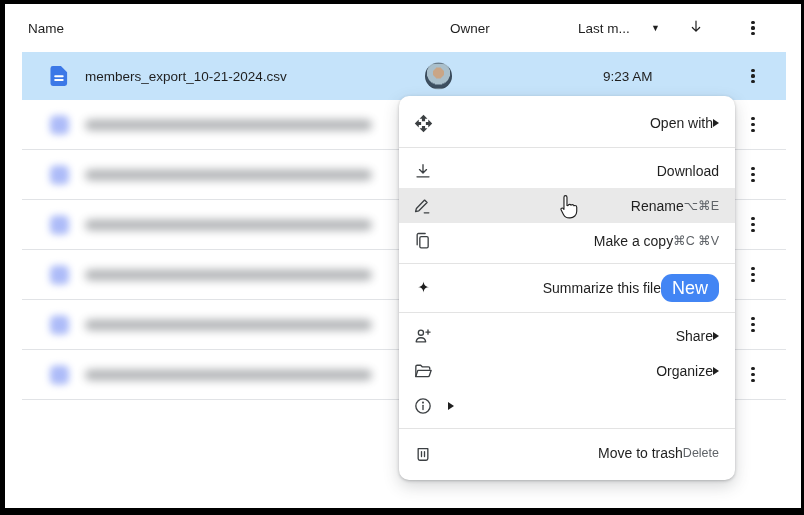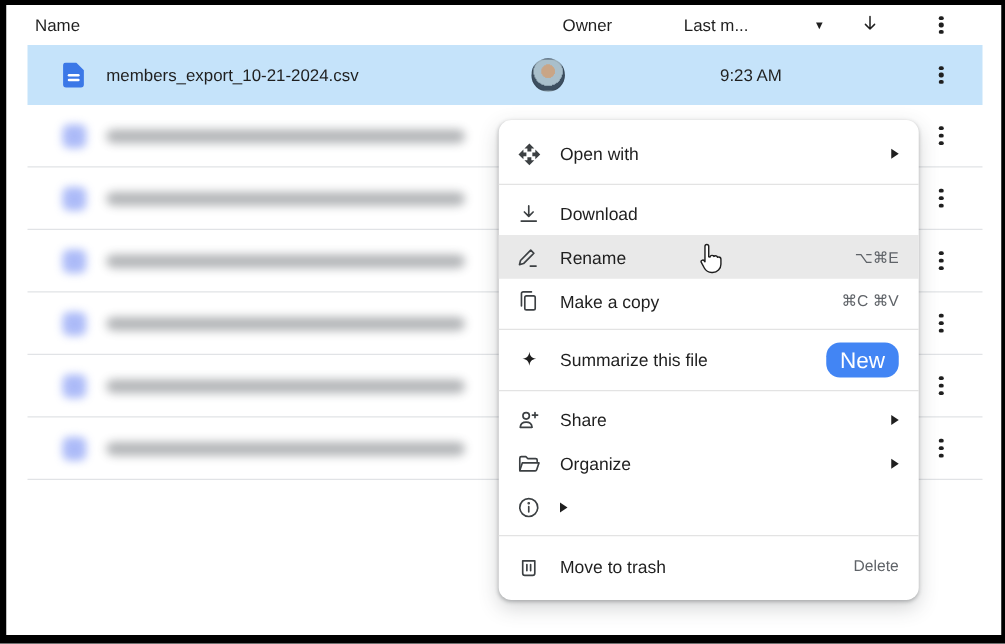--- a/index.html
+++ b/index.html
@@ -4,58 +4,58 @@
 <style>
   * { margin:0; padding:0; box-sizing:border-box; }
   html,body { width:804px; height:515px; }
   body { font-family:"Liberation Sans","DejaVu Sans",sans-serif; background:#fff; }
 
   .frame { position:relative; width:804px; height:515px; background:#000; }
   .canvas { position:absolute; left:5px; top:4px; right:3px; bottom:7px; background:#fff; overflow:hidden; }
 
   
   .table { position:absolute; left:17px; top:0; width:764px; }
-  .header-row { position:relative; height:32px; font-size:13.5px; color:#1f1f1f; }
+  .header-row { position:relative; height:48px; font-size:13.5px; color:#1f1f1f; }
   .header-row .cell { position:absolute; top:50%; transform:translateY(-50%); white-space:nowrap; }
   .h-name   { left:6px; }
   .h-owner  { left:428px; }
-  .h-mod    { left:525px; }
+  .h-mod    { left:556px; }
   .h-caret  { left:629px; font-size:9px; color:#1f1f1f; }
   .h-sort   { left:666px; top:50%; transform:translateY(-50%); position:absolute; }
   .h-dots   { left:719px; }
 
   .file-row { position:relative; height:50px; border-bottom:1px solid #e1e3e6;text-align:center; }
   .file-row.selected { height:48px; background:#c5e3fa; border-bottom:none; }
   .file-row .file-icon { position:absolute; left:28px; top:50%; transform:translateY(-50%); width:18px; height:20px; }
   .file-row .fname { position:absolute; left:63px; top:50%; transform:translateY(-50%); font-size:13.5px; color:#1f1f1f; white-space:nowrap; }
   .file-row .avatar { position:absolute; left:403px; top:50%; transform:translateY(-50%); width:27px; height:27px; border-radius:50%;
       background:radial-gradient(circle at 50% 38%, #c9a586 0 27%, #a9bfcb 28% 58%, #3d4f60 59%); border:1px solid rgba(0,0,0,.08); }
   .file-row .owner { position:absolute; left:440px; top:50%; transform:translateY(-50%); font-size:13.5px; color:#1f1f1f;margin-top:44px; }
-  .file-row .mtime { position:absolute; left:554px; top:50%; transform:translateY(-50%); font-size:13.5px; color:#1f1f1f; }
+  .file-row .mtime { position:absolute; left:581px; top:50%; transform:translateY(-50%); font-size:13.5px; color:#1f1f1f; }
   .dots-btn { position:absolute; left:719px; top:50%; transform:translateY(-50%); width:24px; height:24px;
       display:flex; align-items:center; justify-content:center; cursor:pointer; }
   .dots { display:flex; flex-direction:column; gap:2.5px; }
   .dots i { width:3.2px; height:3.2px; border-radius:50%; background:#1f1f1f; display:block; }
 
   
   .blob { position:absolute; left:28px; top:50%; transform:translateY(-50%); width:19px; height:19px; border-radius:5px;
       background:#5b78f1; filter:blur(3.5px); opacity:.5; }
   .bar { position:absolute; left:63px; top:50%; transform:translateY(-50%); width:287px; height:11px; border-radius:6px;
       background:#4a4f55; filter:blur(4px); opacity:.42; }
 
   
   .menu { position:absolute; left:394px; top:92px; width:336px; background:#fff; border-radius:10px;
       box-shadow:0 1px 3px rgba(60,64,67,.30), 0 6px 16px rgba(60,64,67,.22); padding:8px 0; z-index:5; }
   .menu-divider { height:1px; background:#e3e3e3; margin:5px 0; }
   .menu-item { position:relative; height:35px; display:flex; align-items:center; padding:0 16px 0 14px; cursor:pointer; }
   .menu-section .menu-item:only-child { height:38px; }
   .menu-item.highlighted { background:#e9e9e9; }
   .mi-icon { width:20px; height:20px; flex:0 0 20px; margin-right:15px; display:flex; align-items:center; justify-content:center; color:#3c4043; }
   .mi-icon svg { display:block; }
-  .mi-label { font-size:14px; color:#1f1f1f; flex:1 1 auto; white-space:nowrap; }
+  .mi-label { font-size:14px; color:#1f1f1f; flex:1 1 auto; white-space:nowrap;text-align:right; }
   .mi-shortcut { font-size:12.5px; color:#5f6368; white-space:nowrap; }
   .mi-badge { background:#4285f4; color:#fff; font-size:18px; line-height:1; padding:5px 11px; border-radius:11px; }
   .mi-arrow { width:0; height:0; border-left:6px solid #1f1f1f; border-top:4.5px solid transparent; border-bottom:4.5px solid transparent; }
 
   .cursor-hand { position:absolute; left:551px; top:190px; width:26px; height:28px; z-index:9; pointer-events:none; }
 </style>
 </head>
 <body>
 
 <div class="frame">

